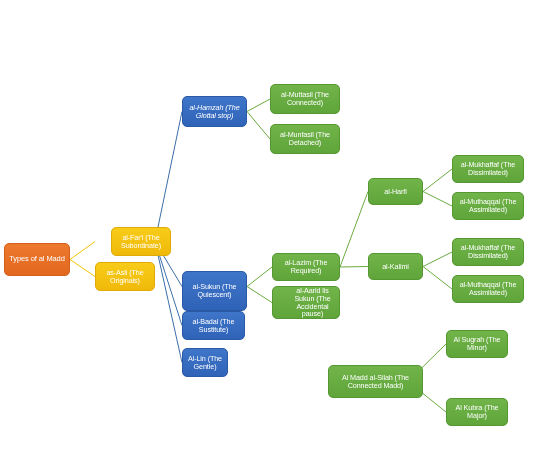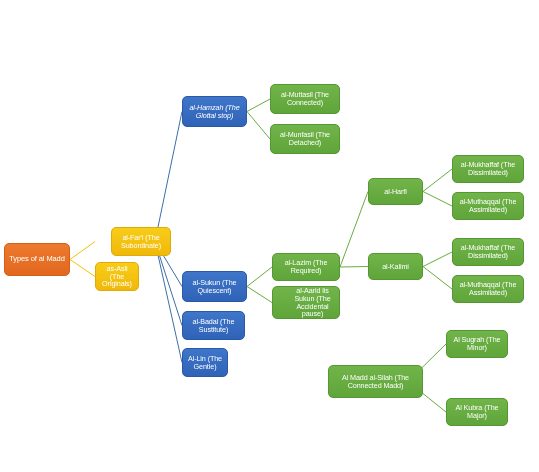--- a/index.html
+++ b/index.html
@@ -89,33 +89,33 @@
       <line x1="408" y1="381.5" x2="446" y2="344" stroke="#6aab3f" stroke-width="1"></line>
       <line x1="408" y1="381.5" x2="446" y2="412" stroke="#6aab3f" stroke-width="1"></line>
     </svg>
   <div id="nodes">
       <div class="node root" style="left: 4px; top: 243px; width: 66px; height: 33px;">
         <span>Types of al Madd</span>
       </div>
       <div class="node level1" style="left: 95px; top: 227px; width: 60px; height: 29px; margin-left: 16px;">
         <span>al-Far'i (The Subordinate)</span>
       </div>
-      <div class="node level1" style="left: 95px; top: 262px; width: 44px; height: 29px;">
+      <div class="node level1" style="left: 95px; top: 262px; width: 60px; height: 29px;">
         <span>as-Asli (The Originals)</span>
       </div>
       <div class="node level2" style="left: 182px; top: 96px; width: 65px; height: 31px; font-style: italic;">
         <span>al-Hamzah (The Glottal stop)</span>
       </div>
       <div class="node level3" style="left: 270px; top: 84px; width: 70px; height: 30px;">
         <span>al-Muttasil (The Connected)</span>
       </div>
       <div class="node level3" style="left: 270px; top: 124px; width: 70px; height: 30px;">
         <span>al-Munfasil (The Detached)</span>
       </div>
-      <div class="node level2" style="left: 182px; top: 271px; width: 65px; height: 31px;">
+      <div class="node level2" style="left: 182px; top: 271px; width: 65px; height: 40px;">
         <span>al-Sukun (The Quiescent)</span>
       </div>
       <div class="node level2" style="left: 182px; top: 311px; width: 63px; height: 29px;">
         <span>al-Badal (The Sustitute)</span>
       </div>
       <div class="node level2" style="left: 182px; top: 348px; width: 46px; height: 29px;">
         <span>Al-Lin (The Gentle)</span>
       </div>
       <div class="node level3" style="left: 272px; top: 253px; width: 68px; height: 28px;">
         <span>al-Lazim (The Required)</span>

